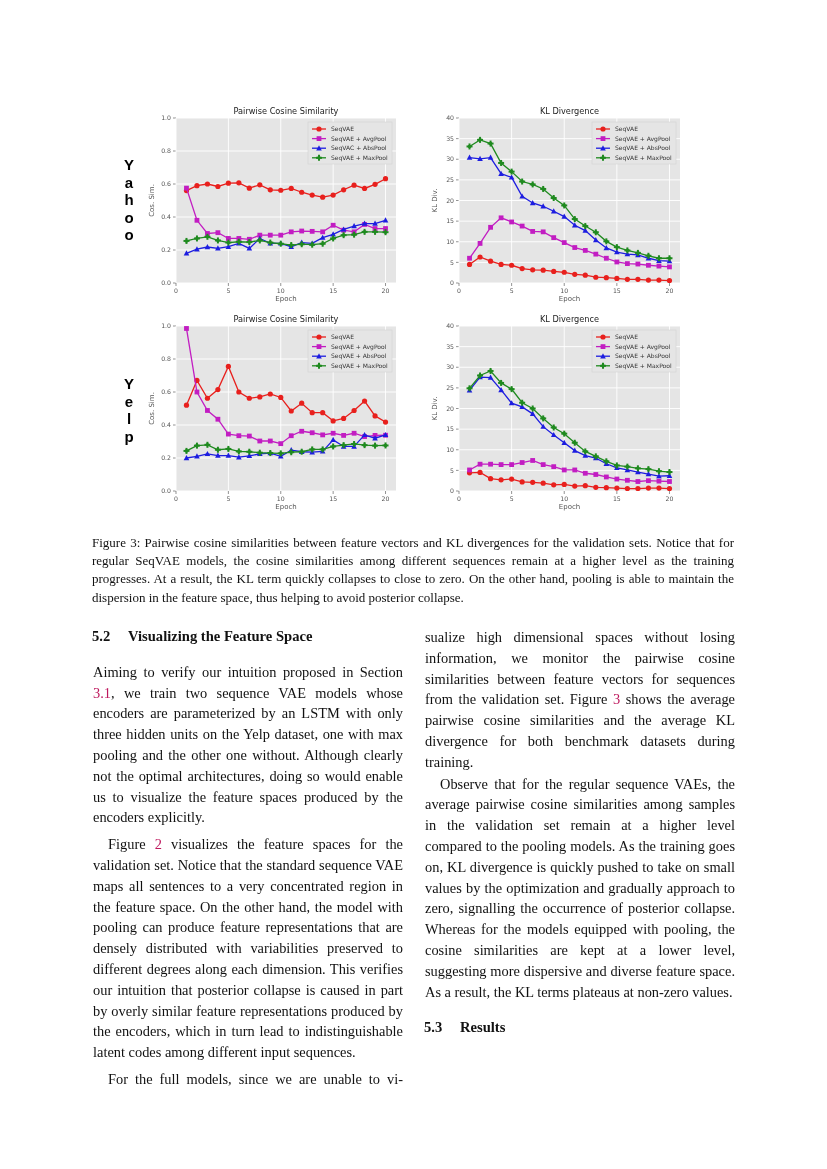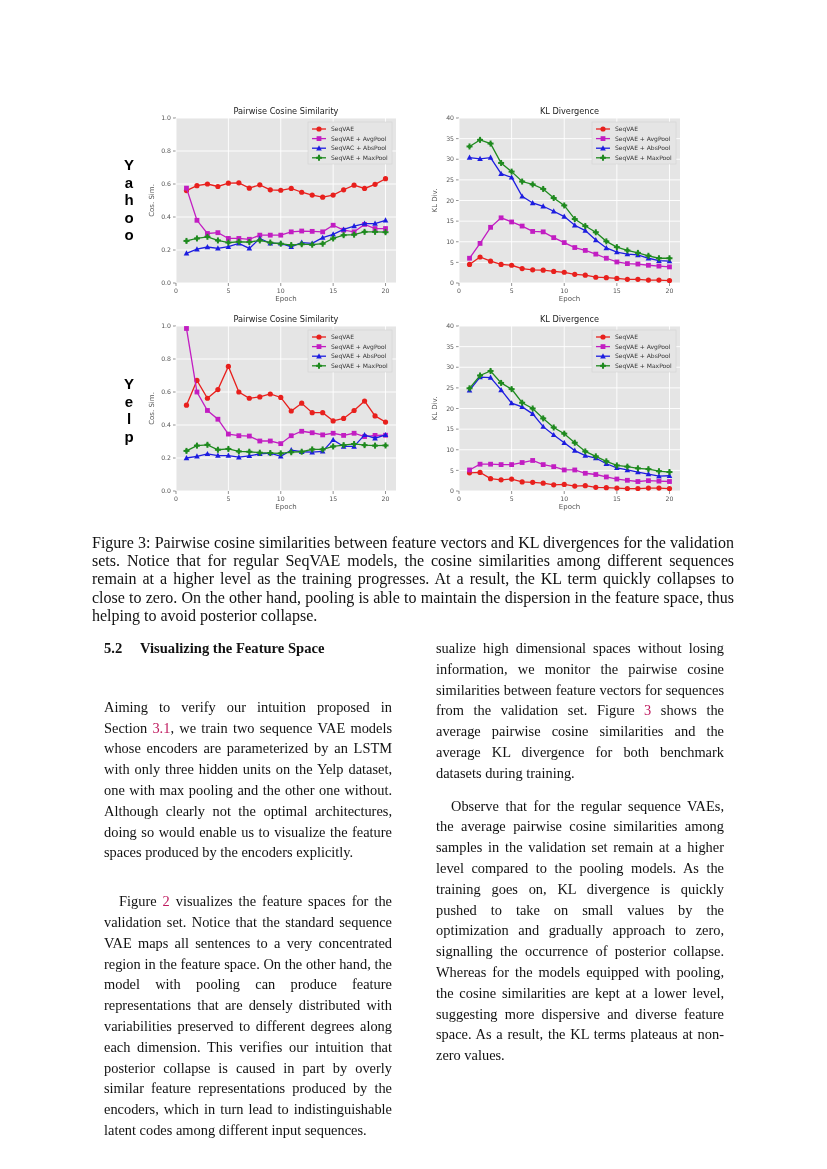--- a/index.html
+++ b/index.html
@@ -1,25 +1,25 @@
 <!DOCTYPE html>
 <html><head>
 <meta charset="utf-8">
 <style>
   html, body { margin: 0; padding: 0; background: #ffffff; }
   body { width: 827px; height: 1169px; position: relative; overflow: hidden; font-family: "Liberation Serif", serif; color: #111; }
   .side-label { position: absolute; font-family: "Liberation Sans", sans-serif; font-weight: bold; font-size: 15px; line-height: 17.5px; text-align: center; width: 14px; color: #000; }
   .side-label span { display: block; }
   .chart { position: absolute; text-align: center; }
   .chart svg { display: block; overflow: visible; }
-  .caption { position: absolute; left: 92px; top: 534px; width: 642px; font-size: 16px; line-height: 18.2px; text-align: justify; }
+  .caption { position: absolute; left: 92px; top: 534px; width: 642px; font-size: 13px; line-height: 18.2px; text-align: justify; }
   .col { position: absolute; top: 626px; width: 312px; font-size: 14.4px; line-height: 20.8px; }
-  .col p { margin: 12px; text-align: justify; }
+  .col p { margin: 1px; text-align: justify; }
   .col p.indent { text-indent: 15px; }
-  .col h3 { margin: 12px; font-size: 14.6px; font-weight: bold; }
+  .col h3 { margin: 0; font-size: 14.6px; font-weight: bold; }
   .col h3 .num { display: inline-block; width: 36px; }
   .ref { color: #be185d; }
   .gap-s { height: 4px; }
   .gap-m { height: 14px; }
 </style>
 </head>
 <body>
 
 <div class="side-label" style="left:122px; top:156px;" id="lbl-yahoo">
     <span>Y</span>
@@ -984,20 +984,22 @@
 
 <div class="caption">Figure 3: Pairwise cosine similarities between feature vectors and KL divergences for the validation sets. Notice that for regular SeqVAE models, the cosine similarities among different sequences remain at a higher level as the training progresses. At a result, the KL term quickly collapses to close to zero. On the other hand, pooling is able to maintain the dispersion in the feature space, thus helping to avoid posterior collapse.</div>
 
 <div class="col" style="left:92px;">
   <h3><span class="num">5.2</span><span>Visualizing the Feature Space</span></h3>
   <div class="gap-m"></div>
   <p><span>Aiming to verify our intuition proposed in Section </span><span class="ref">3.1</span><span>, we train two sequence VAE models whose encoders are parameterized by an LSTM with only three hidden units on the Yelp dataset, one with max pooling and the other one without. Although clearly not the optimal architectures, doing so would enable us to visualize the feature spaces produced by the encoders explicitly.</span></p>
   <div class="gap-s"></div>
   <p class="indent"><span>Figure </span><span class="ref">2</span><span> visualizes the feature spaces for the validation set. Notice that the standard sequence VAE maps all sentences to a very concentrated region in the feature space. On the other hand, the model with pooling can produce feature representations that are densely distributed with variabilities preserved to different degrees along each dimension. This verifies our intuition that posterior collapse is caused in part by overly similar feature representations produced by the encoders, which in turn lead to indistinguishable latent codes among different input sequences.</span></p>
   <div class="gap-s"></div>
+  <p class="indent" style="text-align-last: justify;">For the full models, since we are unable to vi-</p>
 </div>
 
 <div class="col" style="left:424px;">
   <p><span>sualize high dimensional spaces without losing information, we monitor the pairwise cosine similarities between feature vectors for sequences from the validation set. Figure </span><span class="ref">3</span><span> shows the average pairwise cosine similarities and the average KL divergence for both benchmark datasets during training.</span></p>
   <p class="indent">Observe that for the regular sequence VAEs, the average pairwise cosine similarities among samples in the validation set remain at a higher level compared to the pooling models. As the training goes on, KL divergence is quickly pushed to take on small values by the optimization and gradually approach to zero, signalling the occurrence of posterior collapse. Whereas for the models equipped with pooling, the cosine similarities are kept at a lower level, suggesting more dispersive and diverse feature space. As a result, the KL terms plateaus at non-zero values.</p>
   <div class="gap-m"></div>
+  <h3><span class="num">5.3</span><span>Results</span></h3>
   <div class="gap-s" style="height:8px;"></div>
 </div>
 
 </body></html>

